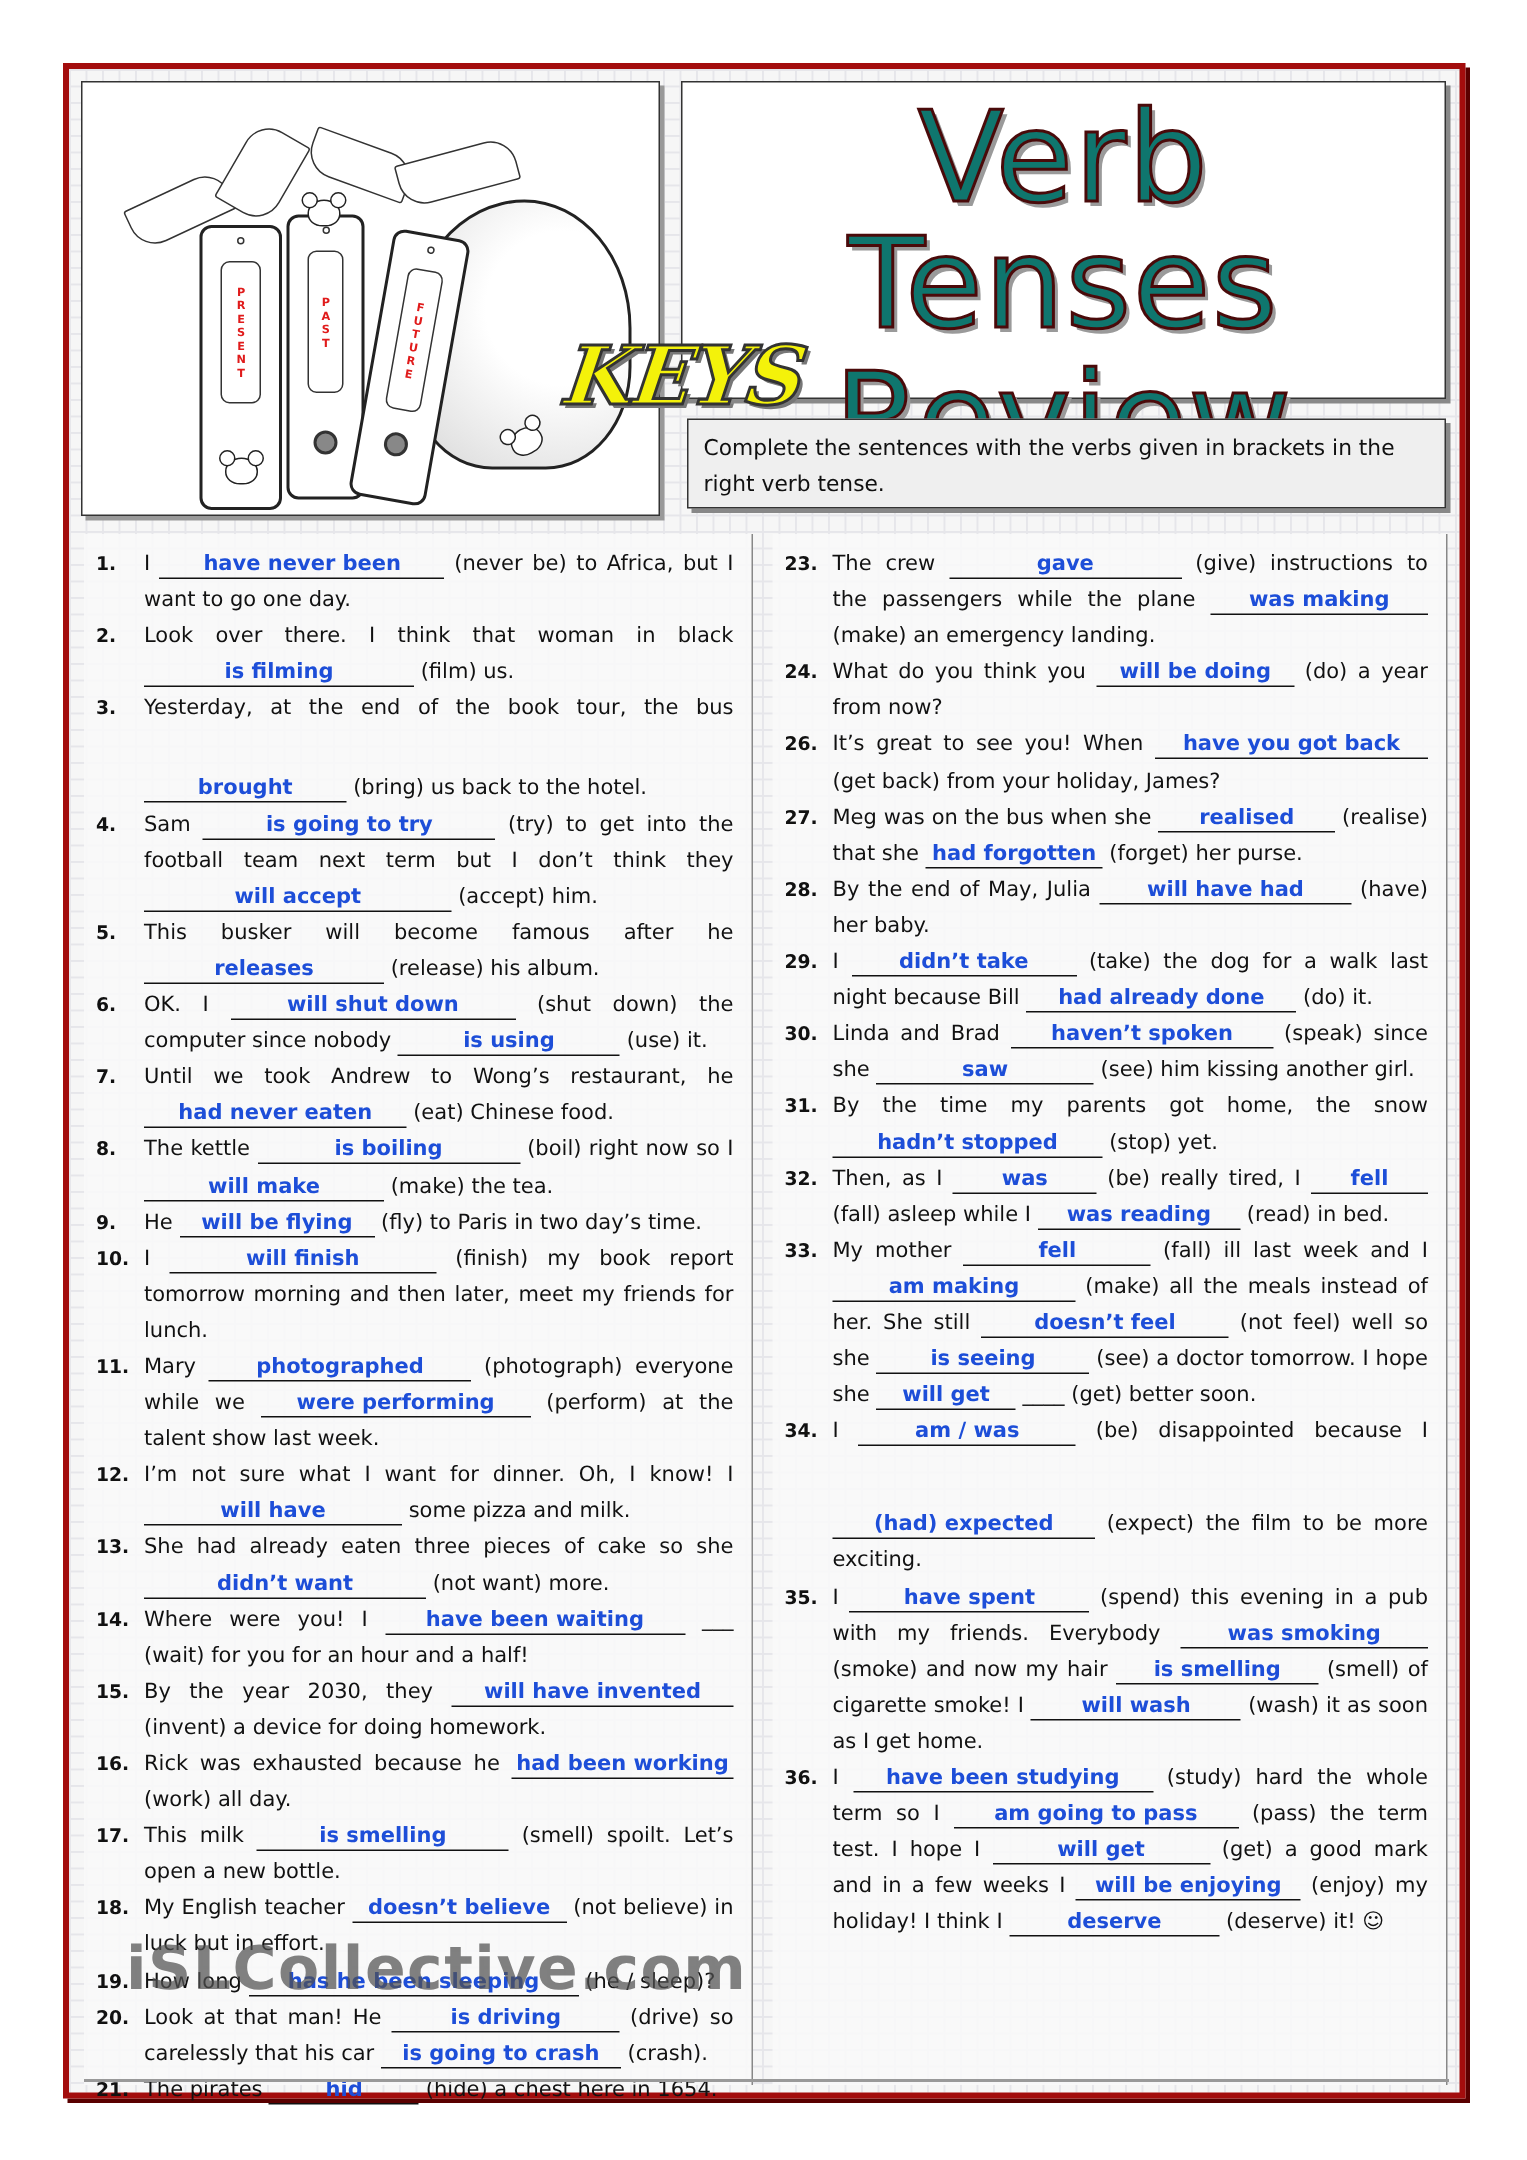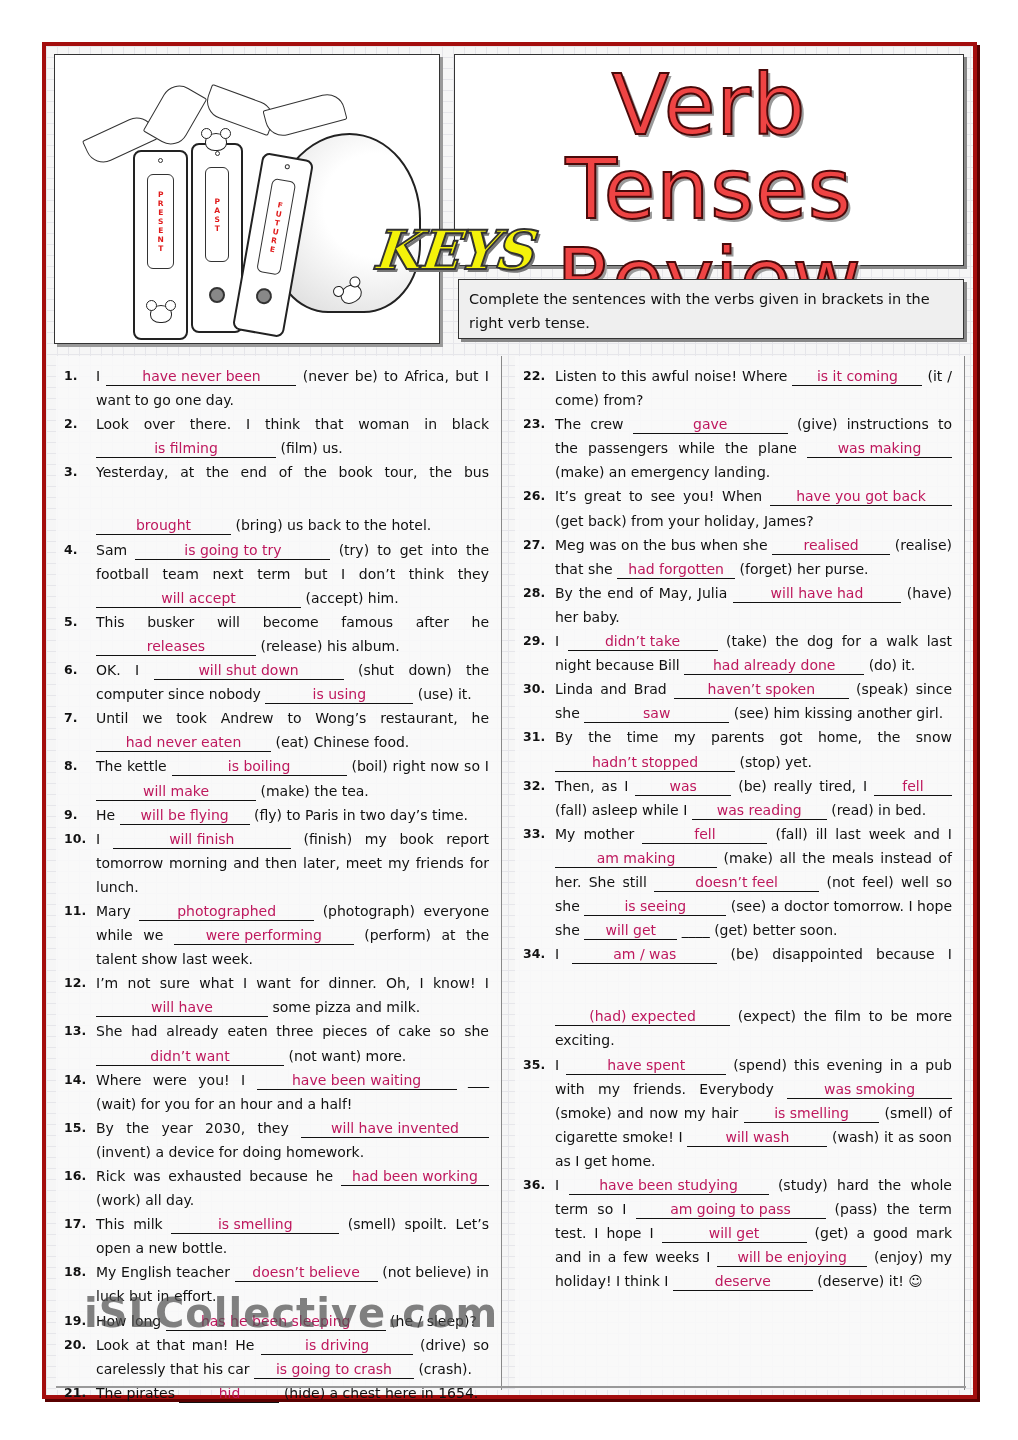--- a/index.html
+++ b/index.html
@@ -64,21 +64,21 @@
   
   .title-box {
     position: absolute; left: 454px; top: 54px; width: 510px; height: 212px;
     background: #fff; border: 1.5px solid #333;
     box-shadow: 3px 3px 0 #888;
     text-align: center;
   }
   .title-line {
     display: block;
     font-family: "DejaVu Sans", sans-serif;
-    color: #ef4444;
+    color: #0f766e;
     -webkit-text-stroke: 2px #4a0a0a;
     text-shadow: 3px 3px 0 #9a9a9a;
     letter-spacing: 1px;
     line-height: 1;
   }
   .title-1 { font-size: 84px; margin-top: 8px; font-weight: normal; }
   .title-2 { font-size: 84px; margin-top: 6px; }
 
   .keys {
     position: absolute; left: 378px; top: 218px;
@@ -117,21 +117,21 @@
     font-size: 14px;
     line-height: 24.1px;
     color: #111;
     text-align: justify;
   }
   .item .num {
     position: absolute; left: 8px; top: 0; font-size: 12.5px; font-weight: bold;
   }
   .blank {
     display: inline-block; border-bottom: 1.2px solid #111;
-    text-align: center; color: #be185d; font-weight: normal;
+    text-align: center; color: #1d4ed8; font-weight: bold;
     line-height: 18px; font-size: 14px;
   }
 
   .watermark {
     position: absolute; left: 84px; top: 1290px;
     font-family: "DejaVu Sans", sans-serif; font-weight: bold; font-size: 40px;
     color: rgba(80,80,80,0.72); letter-spacing: 1px; pointer-events: none;
   }
 </style>
 </head>
@@ -201,22 +201,22 @@
       <div class="item"><span class="num">16.</span><span>Rick was exhausted because he </span><span class="blank" style="width: 148px;">had been working</span><span> (work) all day.</span></div>
       <div class="item"><span class="num">17.</span><span>This milk </span><span class="blank" style="width: 168px;">is smelling</span><span> (smell) spoilt. Let’s open a new bottle.</span></div>
       <div class="item"><span class="num">18.</span><span>My English teacher </span><span class="blank" style="width: 143px;">doesn’t believe</span><span> (not believe) in luck but in effort.</span></div>
       <div class="item"><span class="num">19.</span><span>How long </span><span class="blank" style="width: 220px;">has he been sleeping</span><span> (he / sleep)?</span></div>
       <div class="item"><span class="num">20.</span><span>Look at that man! He </span><span class="blank" style="width: 152px;">is driving</span><span> (drive) so carelessly that his car </span><span class="blank" style="width: 160px;">is going to crash</span><span> (crash).</span></div>
       <div class="item"><span class="num">21.</span><span>The pirates </span><span class="blank" style="width: 100px;">hid</span><span> (hide) a chest here in 1654.</span></div>
     </div>
 </div>
 <div class="col col-right">
   <div id="col-right-inner" style="padding:8px 12px 0 0;">
-      <div class="item"><span class="num">22.</span><span>Listen to this awful noise! Where </span><span class="blank" style="width: 130px;">is it coming</span><span> (it / come) from?</span></div>
       <div class="item"><span class="num">23.</span><span>The crew </span><span class="blank" style="width: 155px;">gave</span><span> (give) instructions to the passengers while the plane </span><span class="blank" style="width: 145px;">was making</span><span> (make) an emergency landing.</span></div>
+      <div class="item"><span class="num">24.</span><span>What do you think you </span><span class="blank" style="width: 132px;">will be doing</span><span> (do) a year from now?</span></div>
       <div class="item"><span class="num">26.</span><span>It’s great to see you! When </span><span class="blank" style="width: 182px;">have you got back</span><span> (get back) from your holiday, James?</span></div>
       <div class="item"><span class="num">27.</span><span>Meg was on the bus when she </span><span class="blank" style="width: 118px;">realised</span><span> (realise) that she </span><span class="blank" style="width: 118px;">had forgotten</span><span> (forget) her purse.</span></div>
       <div class="item"><span class="num">28.</span><span>By the end of May, Julia </span><span class="blank" style="width: 168px;">will have had</span><span> (have) her baby.</span></div>
       <div class="item"><span class="num">29.</span><span>I </span><span class="blank" style="width: 150px;">didn’t take</span><span> (take) the dog for a walk last night because Bill </span><span class="blank" style="width: 180px;">had already done</span><span> (do) it.</span></div>
       <div class="item"><span class="num">30.</span><span>Linda and Brad </span><span class="blank" style="width: 175px;">haven’t spoken</span><span> (speak) since she </span><span class="blank" style="width: 145px;">saw</span><span> (see) him kissing another girl.</span></div>
       <div class="item"><span class="num">31.</span><span>By the time my parents got home, the snow </span><span class="blank" style="width: 180px;">hadn’t stopped</span><span> (stop) yet.</span></div>
       <div class="item"><span class="num">32.</span><span>Then, as I </span><span class="blank" style="width: 96px;">was</span><span> (be) really tired, I </span><span class="blank" style="width: 78px;">fell</span><span> (fall) asleep while I </span><span class="blank" style="width: 135px;">was reading</span><span> (read) in bed.</span></div>
       <div class="item"><span class="num">33.</span><span>My mother </span><span class="blank" style="width: 125px;">fell</span><span> (fall) ill last week and I </span><span class="blank" style="width: 162px;">am making</span><span> (make) all the meals instead of her. She still </span><span class="blank" style="width: 165px;">doesn’t feel</span><span> (not feel) well so she </span><span class="blank" style="width: 142px;">is seeing</span><span> (see) a doctor tomorrow. I hope she </span><span class="blank" style="width: 93px;">will get</span><span> ____ (get) better soon.</span></div>
       <div class="item"><span class="num">34.</span><span>I </span><span class="blank" style="width: 145px;">am / was</span><span> (be) disappointed because I </span><span class="blank" style="width: 175px; margin-top: 41px;">(had) expected</span><span> (expect) the film to be more exciting.</span></div>
       <div class="item"><span class="num">35.</span><span>I </span><span class="blank" style="width: 160px;">have spent</span><span> (spend) this evening in a pub with my friends. Everybody </span><span class="blank" style="width: 165px;">was smoking</span><span> (smoke) and now my hair </span><span class="blank" style="width: 135px;">is smelling</span><span> (smell) of cigarette smoke! I </span><span class="blank" style="width: 140px;">will wash</span><span> (wash) it as soon as I get home.</span></div>

